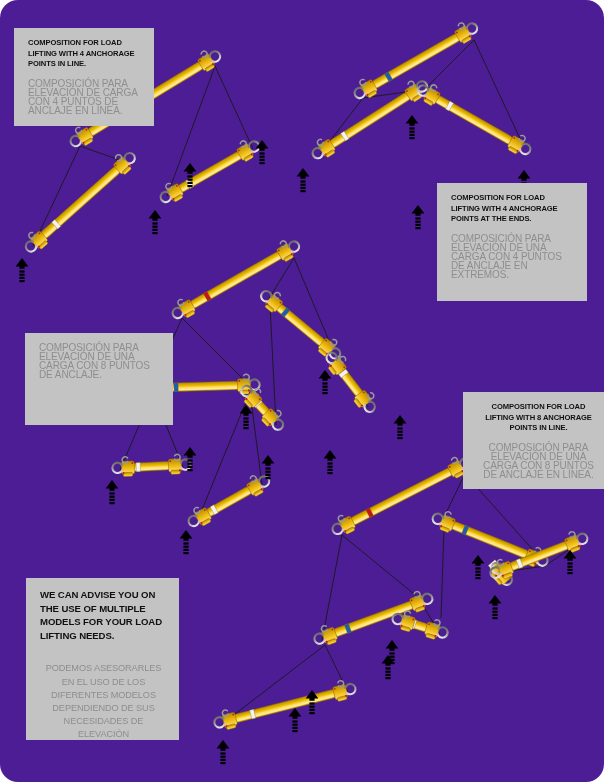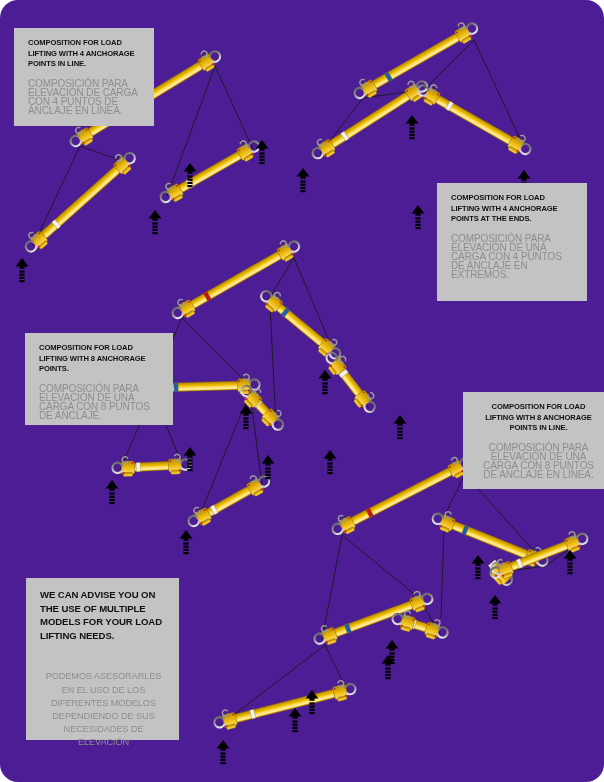--- a/index.html
+++ b/index.html
@@ -41,21 +41,21 @@
     font-size: 10px;
     line-height: 9px;
     color: #8e8e8e;
     letter-spacing: -0.1px;
     margin: 0;
     text-transform: uppercase;
   }
   .callout.big .title {
     font-size: 9.6px;
     line-height: 13.6px;
-    margin-bottom: 28px;
+    margin-bottom: 20px;
   }
   .callout.big .sub {
     font-size: 9.2px;
     line-height: 13.2px;
     text-align: center;
   }
   .cl1 { left: 14px;  top: 28px;  width: 140px; height: 98px; }
   .cl2 { left: 437px; top: 183px; width: 150px; height: 118px; }
   .cl3 { left: 25px;  top: 333px; width: 148px; height: 92px; }
   .cl4 { left: 463px; top: 392px; width: 149px; height: 97px; text-align: center; }
@@ -718,21 +718,20 @@
     <p class="title">COMPOSITION FOR LOAD LIFTING WITH 4 ANCHORAGE POINTS IN LINE.</p>
     <p class="sub">COMPOSICIÓN PARA ELEVACIÓN DE CARGA CON 4 PUNTOS DE ANCLAJE EN LÍNEA.</p>
   </div>
 
   <div class="callout cl2">
     <p class="title">COMPOSITION FOR LOAD LIFTING WITH 4 ANCHORAGE POINTS AT THE ENDS.</p>
     <p class="sub">COMPOSICIÓN PARA ELEVACIÓN DE UNA CARGA CON 4 PUNTOS DE ANCLAJE EN EXTREMOS.</p>
   </div>
 
   <div class="callout cl3">
-    <p class="title">COMPOSITION FOR LOAD LIFTING WITH 8 ANCHORAGE POINTS.</p>
     <p class="sub">COMPOSICIÓN PARA ELEVACIÓN DE UNA CARGA CON 8 PUNTOS DE ANCLAJE.</p>
   </div>
 
   <div class="callout cl4">
     <p class="title">COMPOSITION FOR LOAD LIFTING WITH 8 ANCHORAGE POINTS IN LINE.</p>
     <p class="sub">COMPOSICIÓN PARA ELEVACIÓN DE UNA CARGA CON 8 PUNTOS DE ANCLAJE EN LÍNEA.</p>
   </div>
 
   <div class="callout cl5 big">
     <p class="title">WE CAN ADVISE YOU ON THE USE OF MULTIPLE MODELS FOR YOUR LOAD LIFTING NEEDS.</p>

